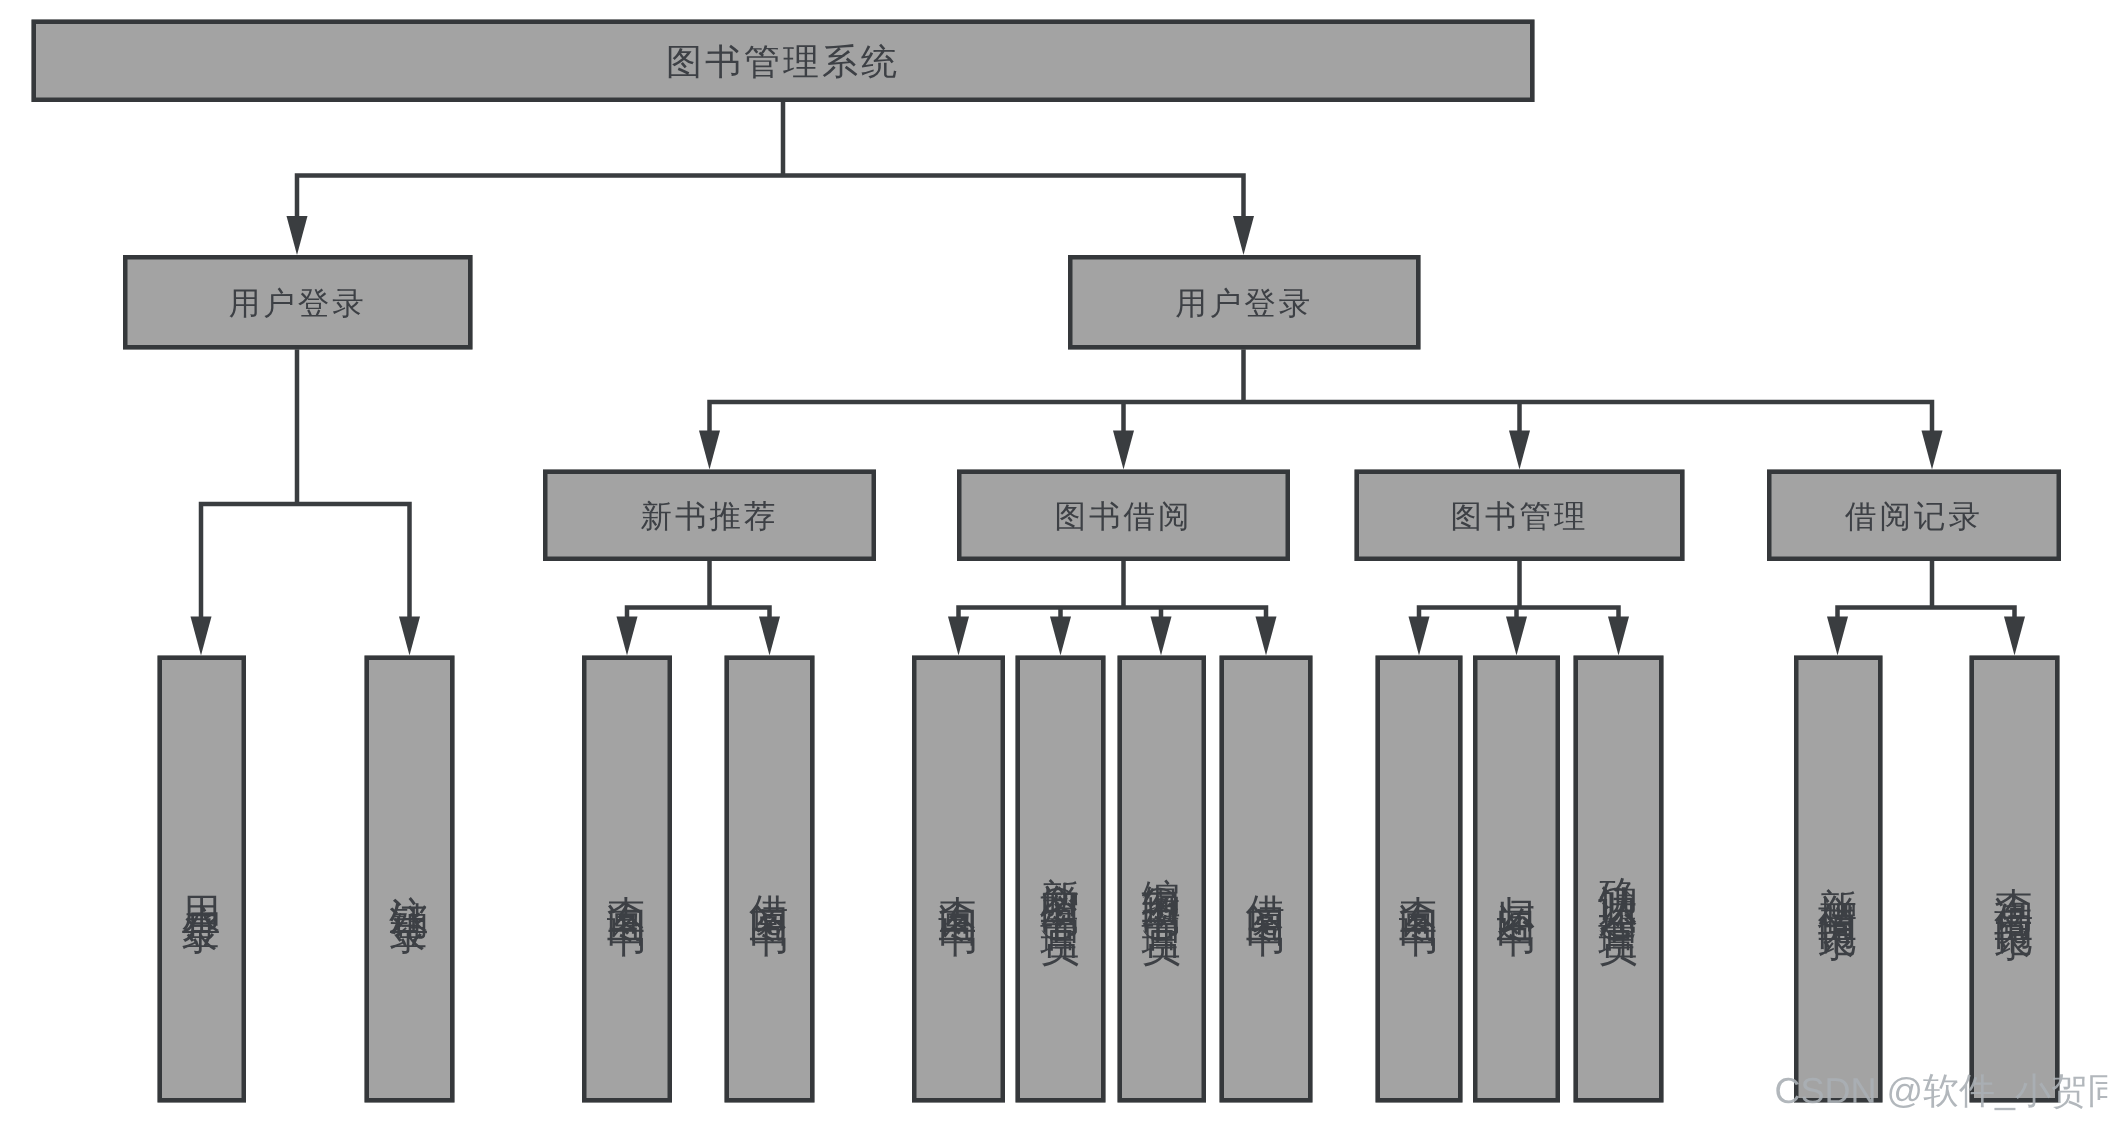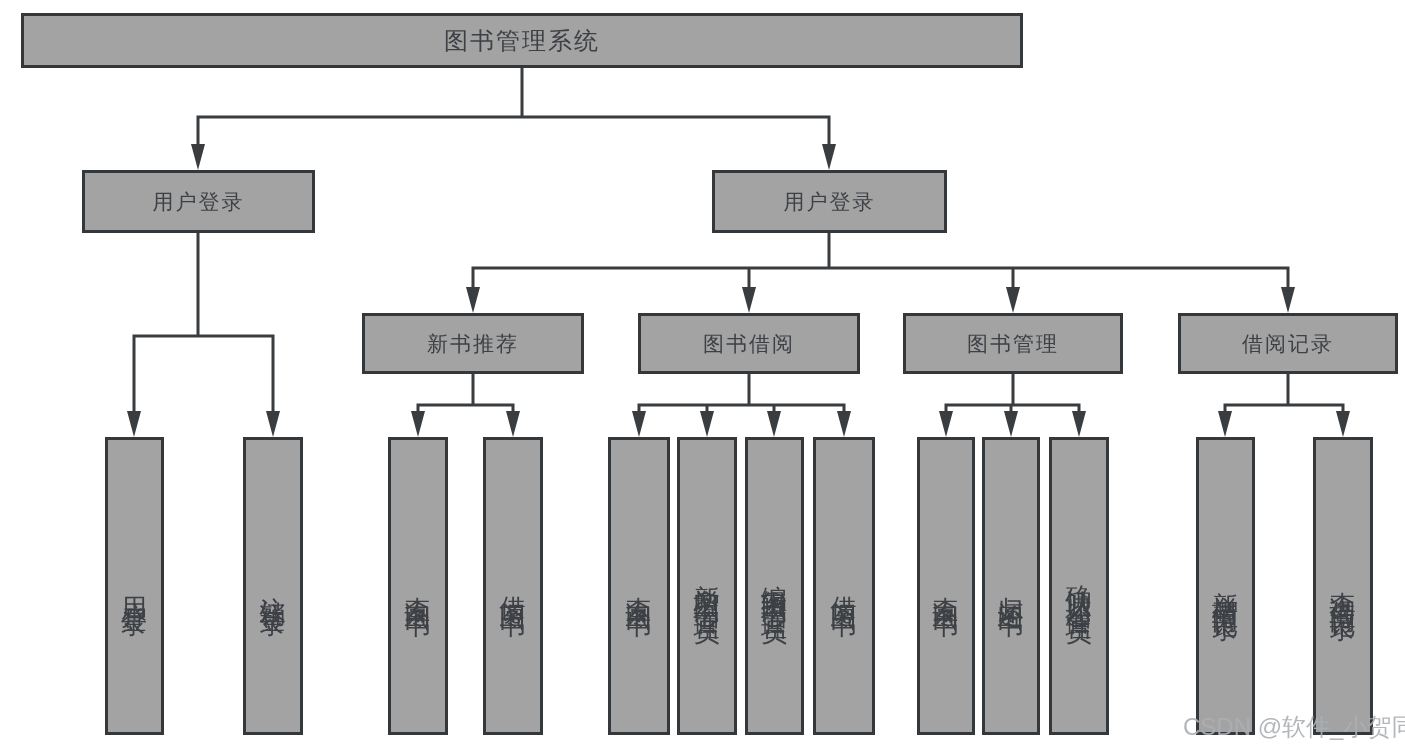--- a/index.html
+++ b/index.html
@@ -87,21 +87,21 @@
   </svg>
 
   <div class="node root-node" style="left:21px;top:13px;width:1002px;height:55px;">图书管理系统</div>
 
   <div class="node h-node" style="left:82px;top:170px;width:233px;height:63px;">用户登录</div>
   <div class="node h-node" style="left:712px;top:170px;width:235px;height:63px;">用户登录</div>
 
   <div class="node h-node" style="left:362px;top:313px;width:222px;height:61px;">新书推荐</div>
   <div class="node h-node" style="left:638px;top:313px;width:222px;height:61px;">图书借阅</div>
   <div class="node h-node" style="left:903px;top:313px;width:220px;height:61px;">图书管理</div>
-  <div class="node h-node" style="left:1178px;top:313px;width:220px;height:61px;">借阅记录</div>
+  <div class="node h-node" style="left:1178px;top:313px;width:196px;height:61px;">借阅记录</div>
 
   <div class="node v-node" style="left:105px;top:437px;width:59px;height:298px;">用户登录</div>
   <div class="node v-node" style="left:243px;top:437px;width:60px;height:298px;">注销登录</div>
 
   <div class="node v-node" style="left:388px;top:437px;width:60px;height:298px;">查询图书</div>
   <div class="node v-node" style="left:483px;top:437px;width:60px;height:298px;">借阅图书</div>
 
   <div class="node v-node" style="left:608px;top:437px;width:62px;height:298px;">查询图书</div>
   <div class="node v-node" style="left:677px;top:437px;width:60px;height:298px;">新增图书（管理员）</div>
   <div class="node v-node" style="left:745px;top:437px;width:59px;height:298px;">编辑图书（管理员）</div>

